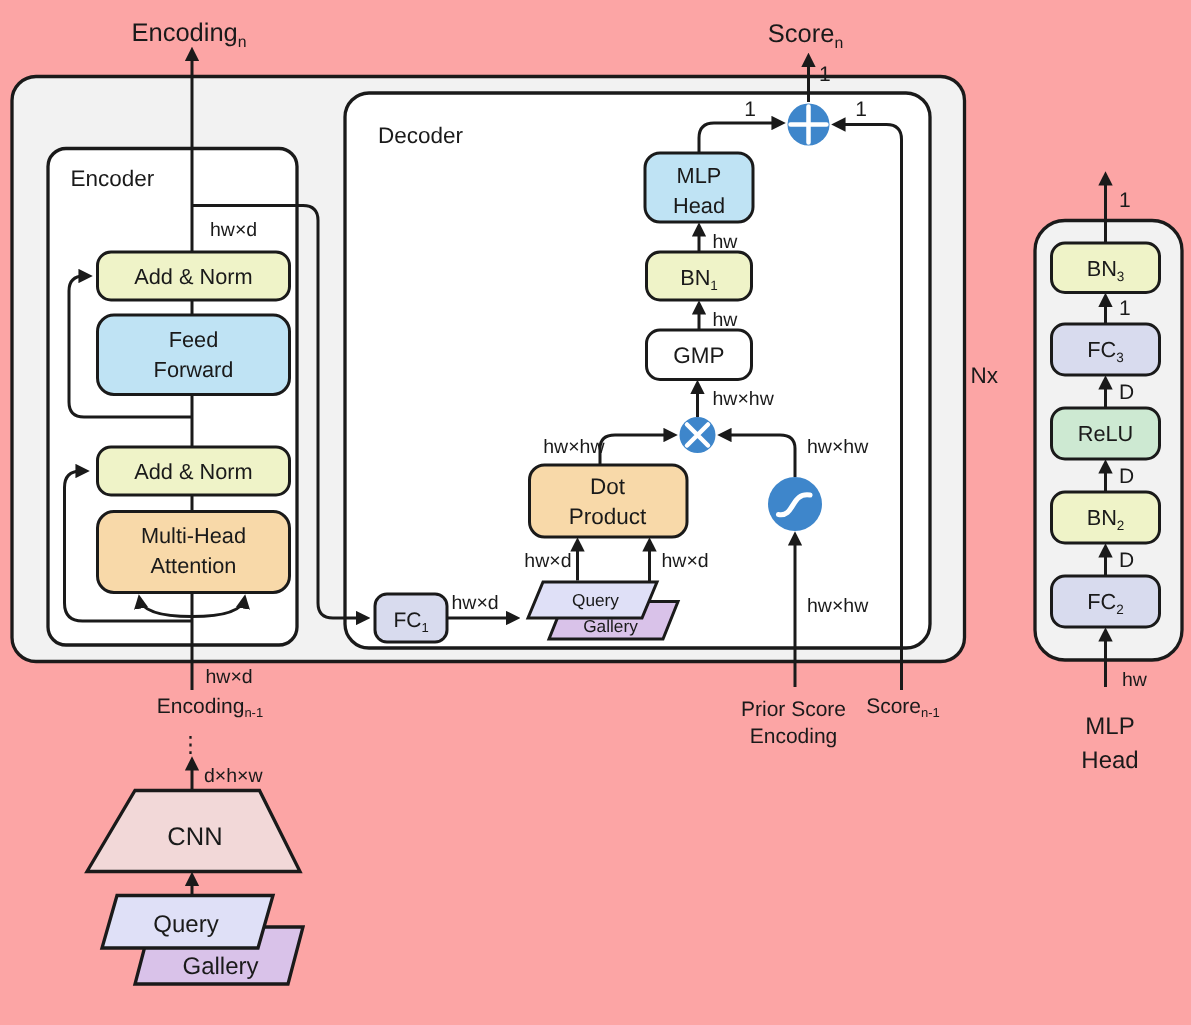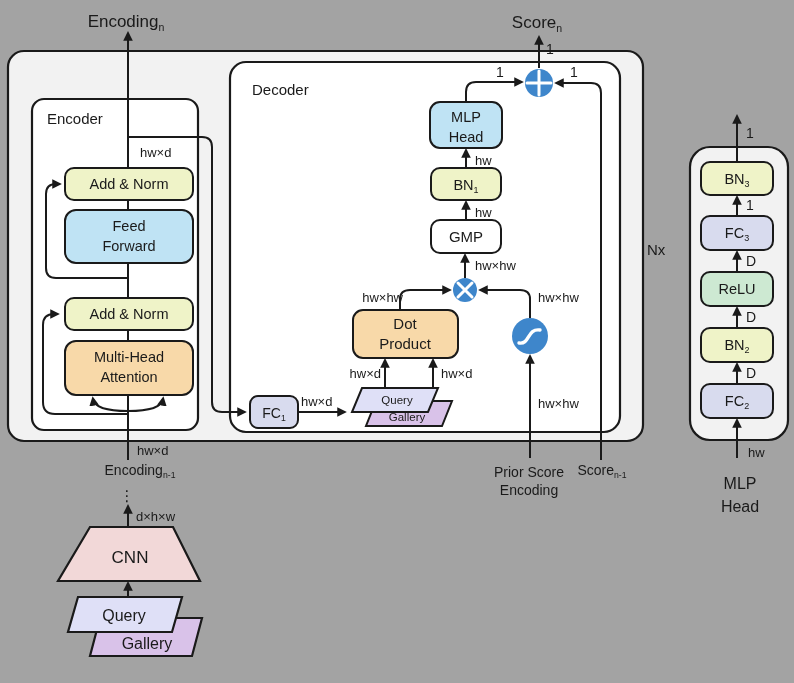--- a/index.html
+++ b/index.html
@@ -1,16 +1,16 @@
 <!DOCTYPE html>
 <html><head>
 <meta charset="utf-8">
 <style>
   html,body{margin:0;padding:0;background:#ffffff;}
-  .stage{width:794px;height:683px;position:relative;background:#a3a3a3;overflow:hidden;}
+  .stage{width:794px;height:683px;position:relative;background:#fca5a5;overflow:hidden;}
   svg text{font-family:"Liberation Sans","DejaVu Sans",sans-serif;fill:#1a1a1a;}
   .sub{font-size:0.62em;}
 </style>
 </head>
 <body>
 
 <div class="stage">
 <svg width="794" height="683" viewBox="0 0 794 683">
   <defs>
     <marker id="arr" viewBox="0 0 10 10" refX="7" refY="5" markerWidth="4.8" markerHeight="4.8" orient="auto-start-reverse">

